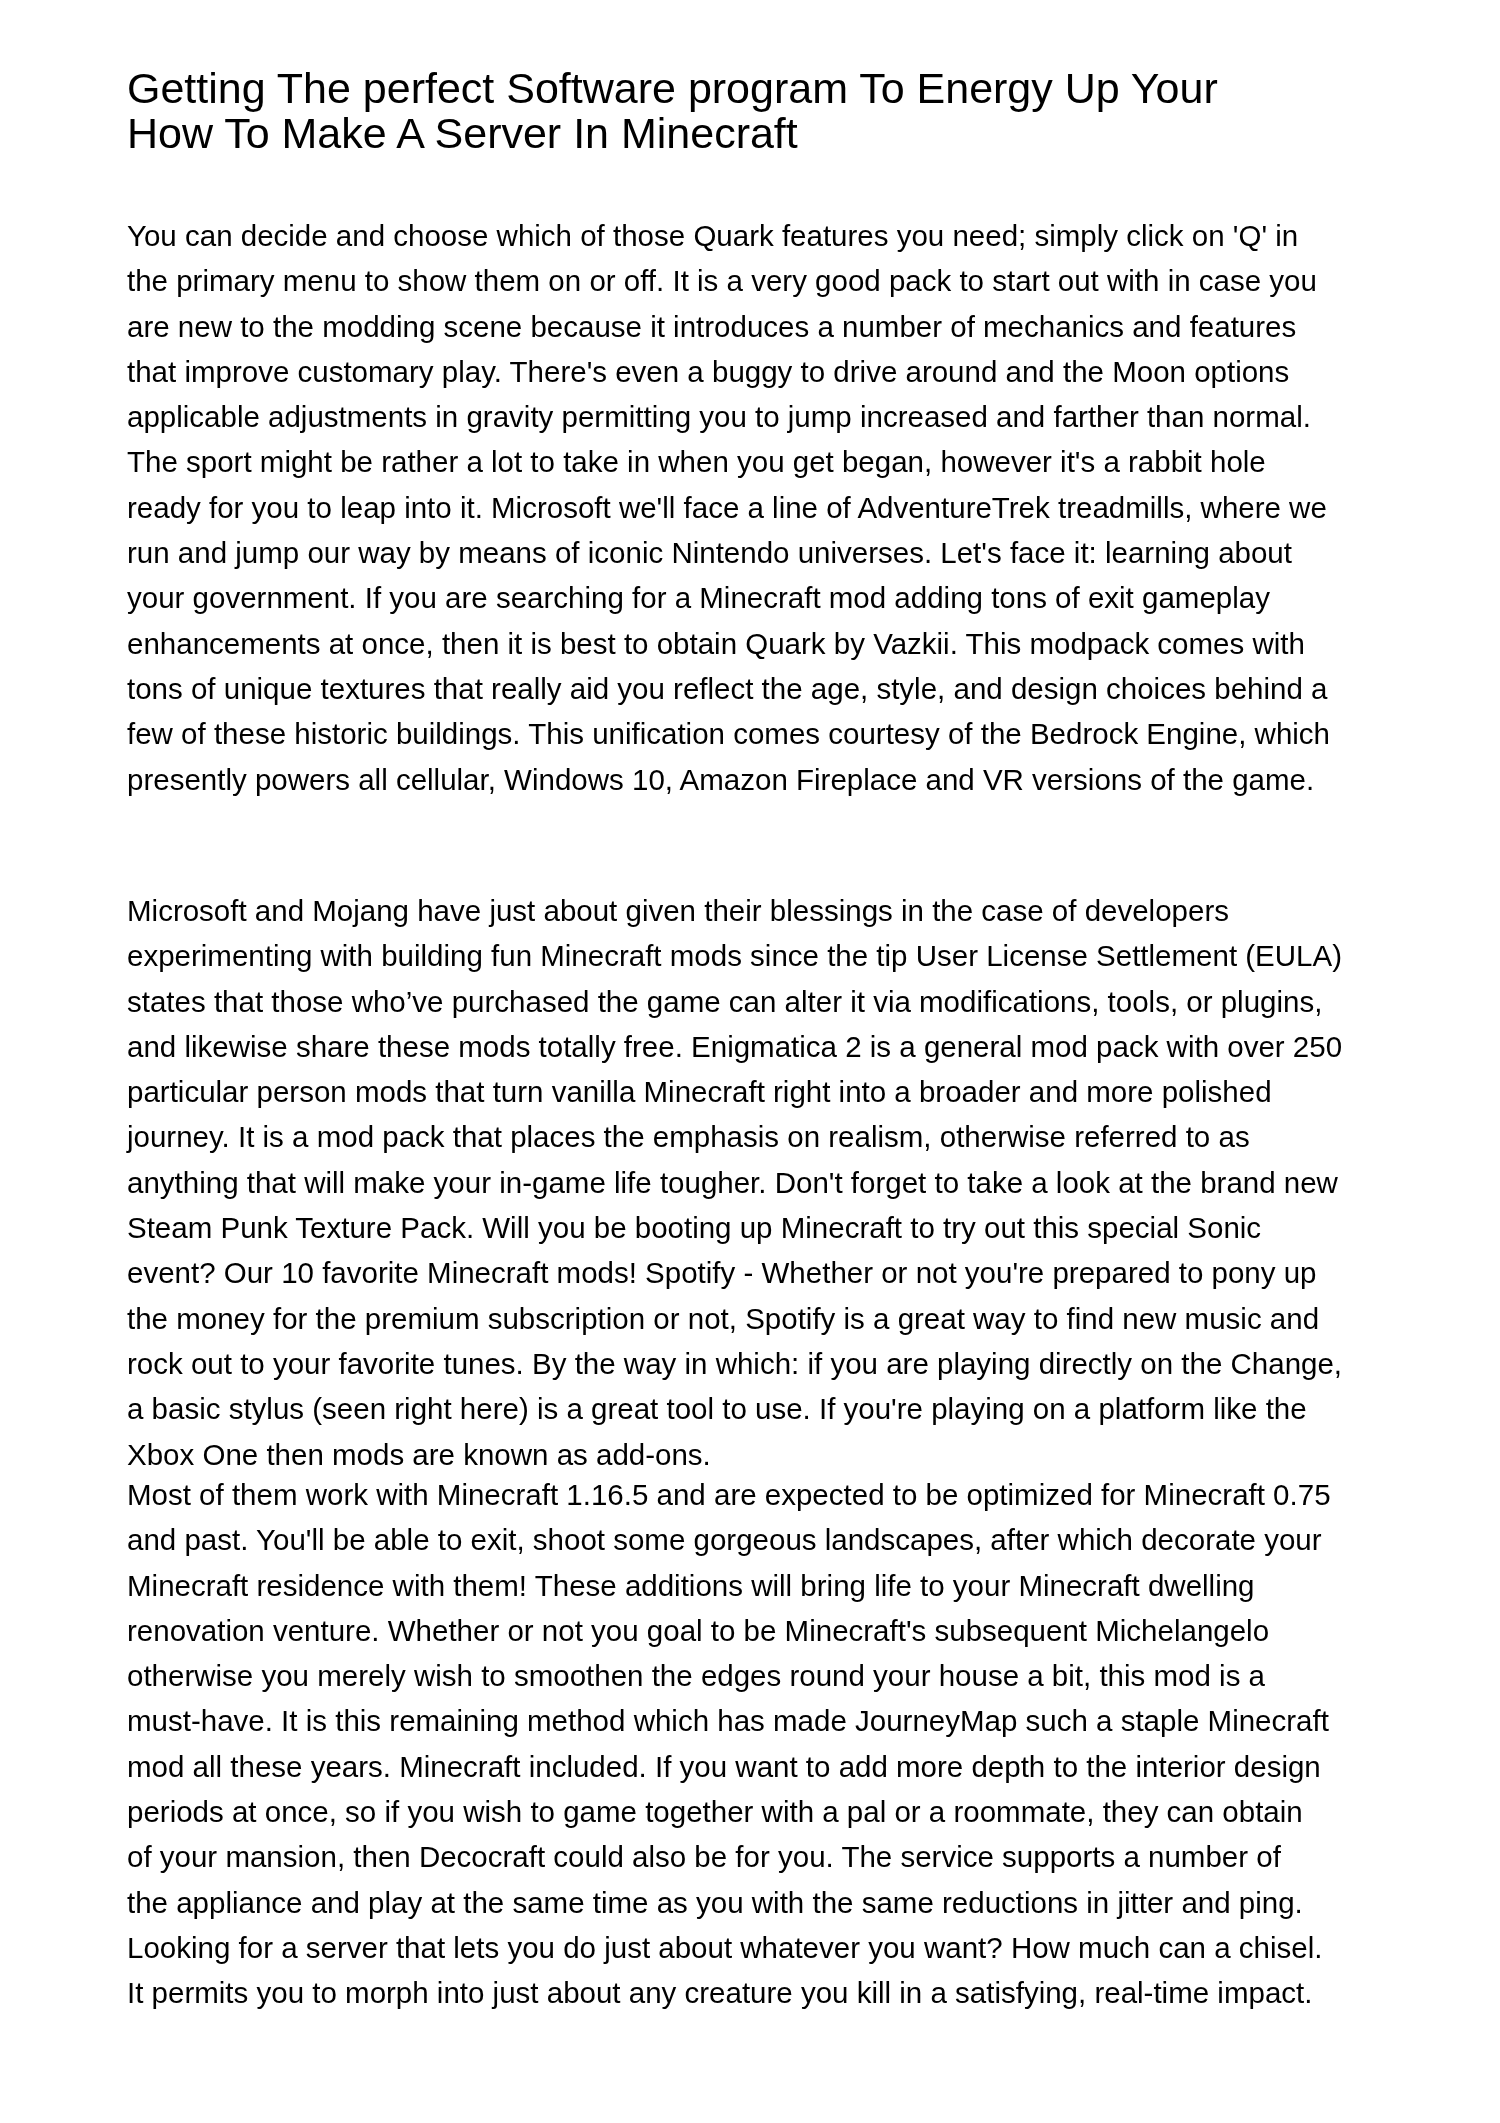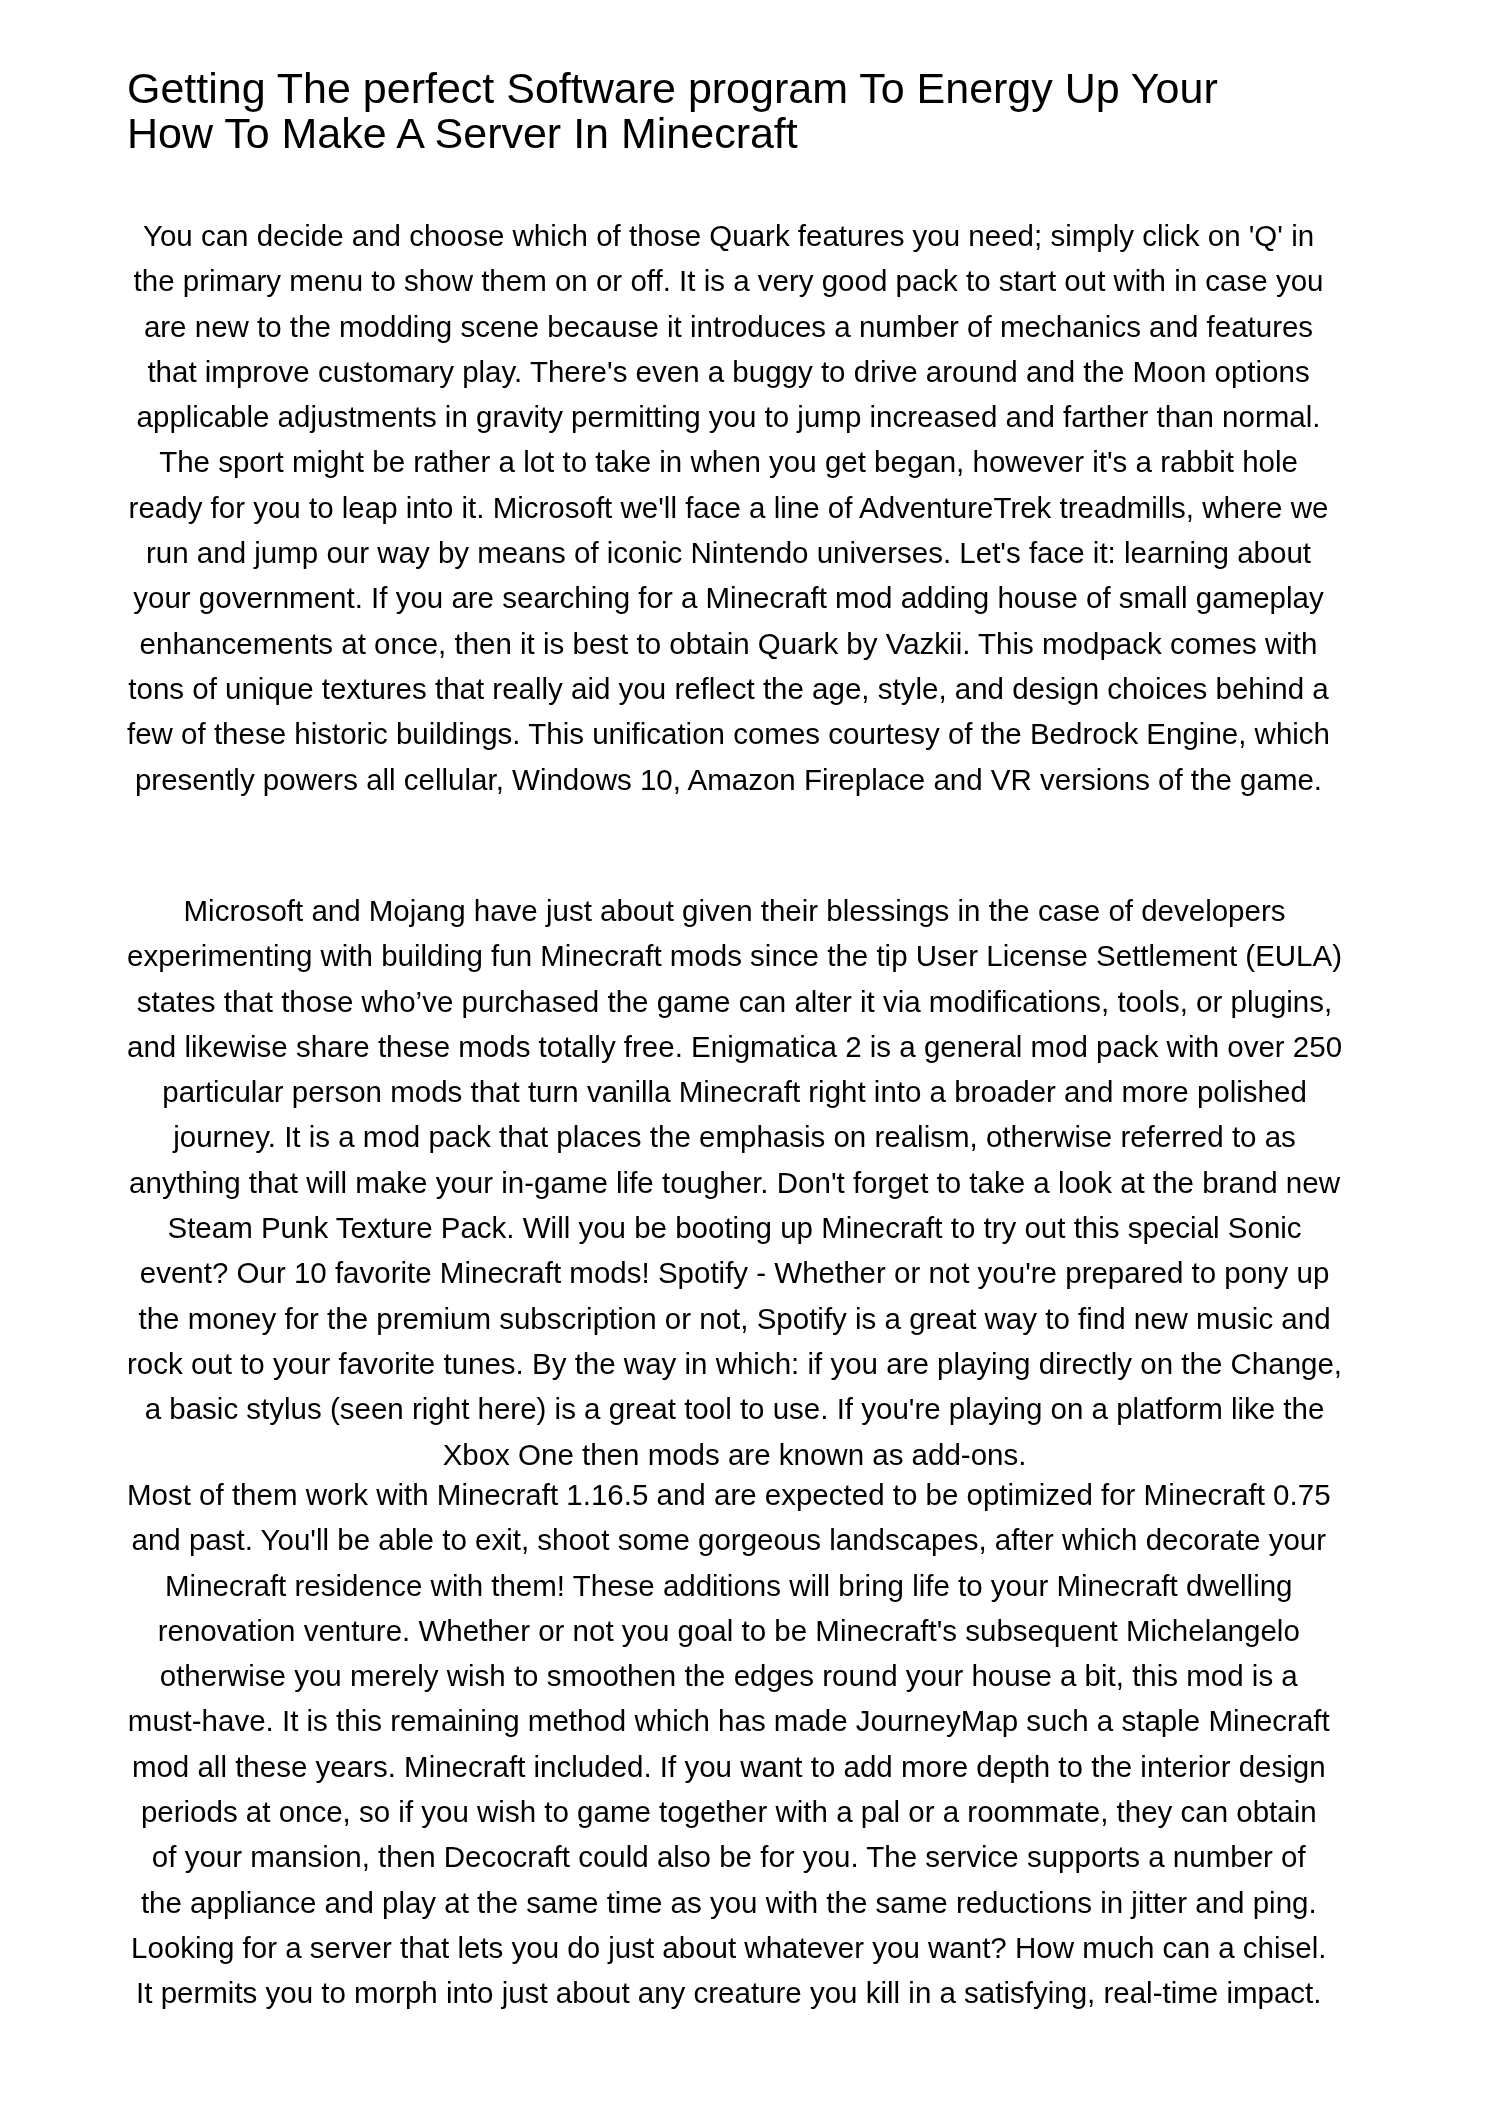--- a/index.html
+++ b/index.html
@@ -34,21 +34,21 @@
     }
     .title .tline { display: block; }
     .para {
       position: absolute;
       left: 0;
       margin: 0;
       font-size: 29.5px;
       line-height: 45.3px;
       white-space: nowrap;
     }
-    .para .line { display: block; text-align: center; }
+    .para .line { display: block; }
     #p1 { top: 213px; }
     #p2 { top: 888px; }
     #p3 { top: 1472px; }
   </style>
 </head>
 <body>
 
 <div class="page">
   <h1 class="title">
     <span class="tline">Getting The perfect Software program To Energy Up Your</span>
@@ -57,21 +57,21 @@
 
   <p class="para" id="p1">
       <span class="line">You can decide and choose which of those Quark features you need; simply click on 'Q' in</span>
       <span class="line">the primary menu to show them on or off. It is a very good pack to start out with in case you</span>
       <span class="line">are new to the modding scene because it introduces a number of mechanics and features</span>
       <span class="line">that improve customary play. There's even a buggy to drive around and the Moon options</span>
       <span class="line">applicable adjustments in gravity permitting you to jump increased and farther than normal.</span>
       <span class="line">The sport might be rather a lot to take in when you get began, however it's a rabbit hole</span>
       <span class="line">ready for you to leap into it. Microsoft we'll face a line of AdventureTrek treadmills, where we</span>
       <span class="line">run and jump our way by means of iconic Nintendo universes. Let's face it: learning about</span>
-      <span class="line">your government. If you are searching for a Minecraft mod adding house of small gameplay</span>
+      <span class="line">your government. If you are searching for a Minecraft mod adding tons of exit gameplay</span>
       <span class="line">enhancements at once, then it is best to obtain Quark by Vazkii. This modpack comes with</span>
       <span class="line">tons of unique textures that really aid you reflect the age, style, and design choices behind a</span>
       <span class="line">few of these historic buildings. This unification comes courtesy of the Bedrock Engine, which</span>
       <span class="line">presently powers all cellular, Windows 10, Amazon Fireplace and VR versions of the game.</span>
     </p>
   <p class="para" id="p2">
       <span class="line">Microsoft and Mojang have just about given their blessings in the case of developers</span>
       <span class="line">experimenting with building fun Minecraft mods since the tip User License Settlement (EULA)</span>
       <span class="line">states that those who’ve purchased the game can alter it via modifications, tools, or plugins,</span>
       <span class="line">and likewise share these mods totally free. Enigmatica 2 is a general mod pack with over 250</span>

